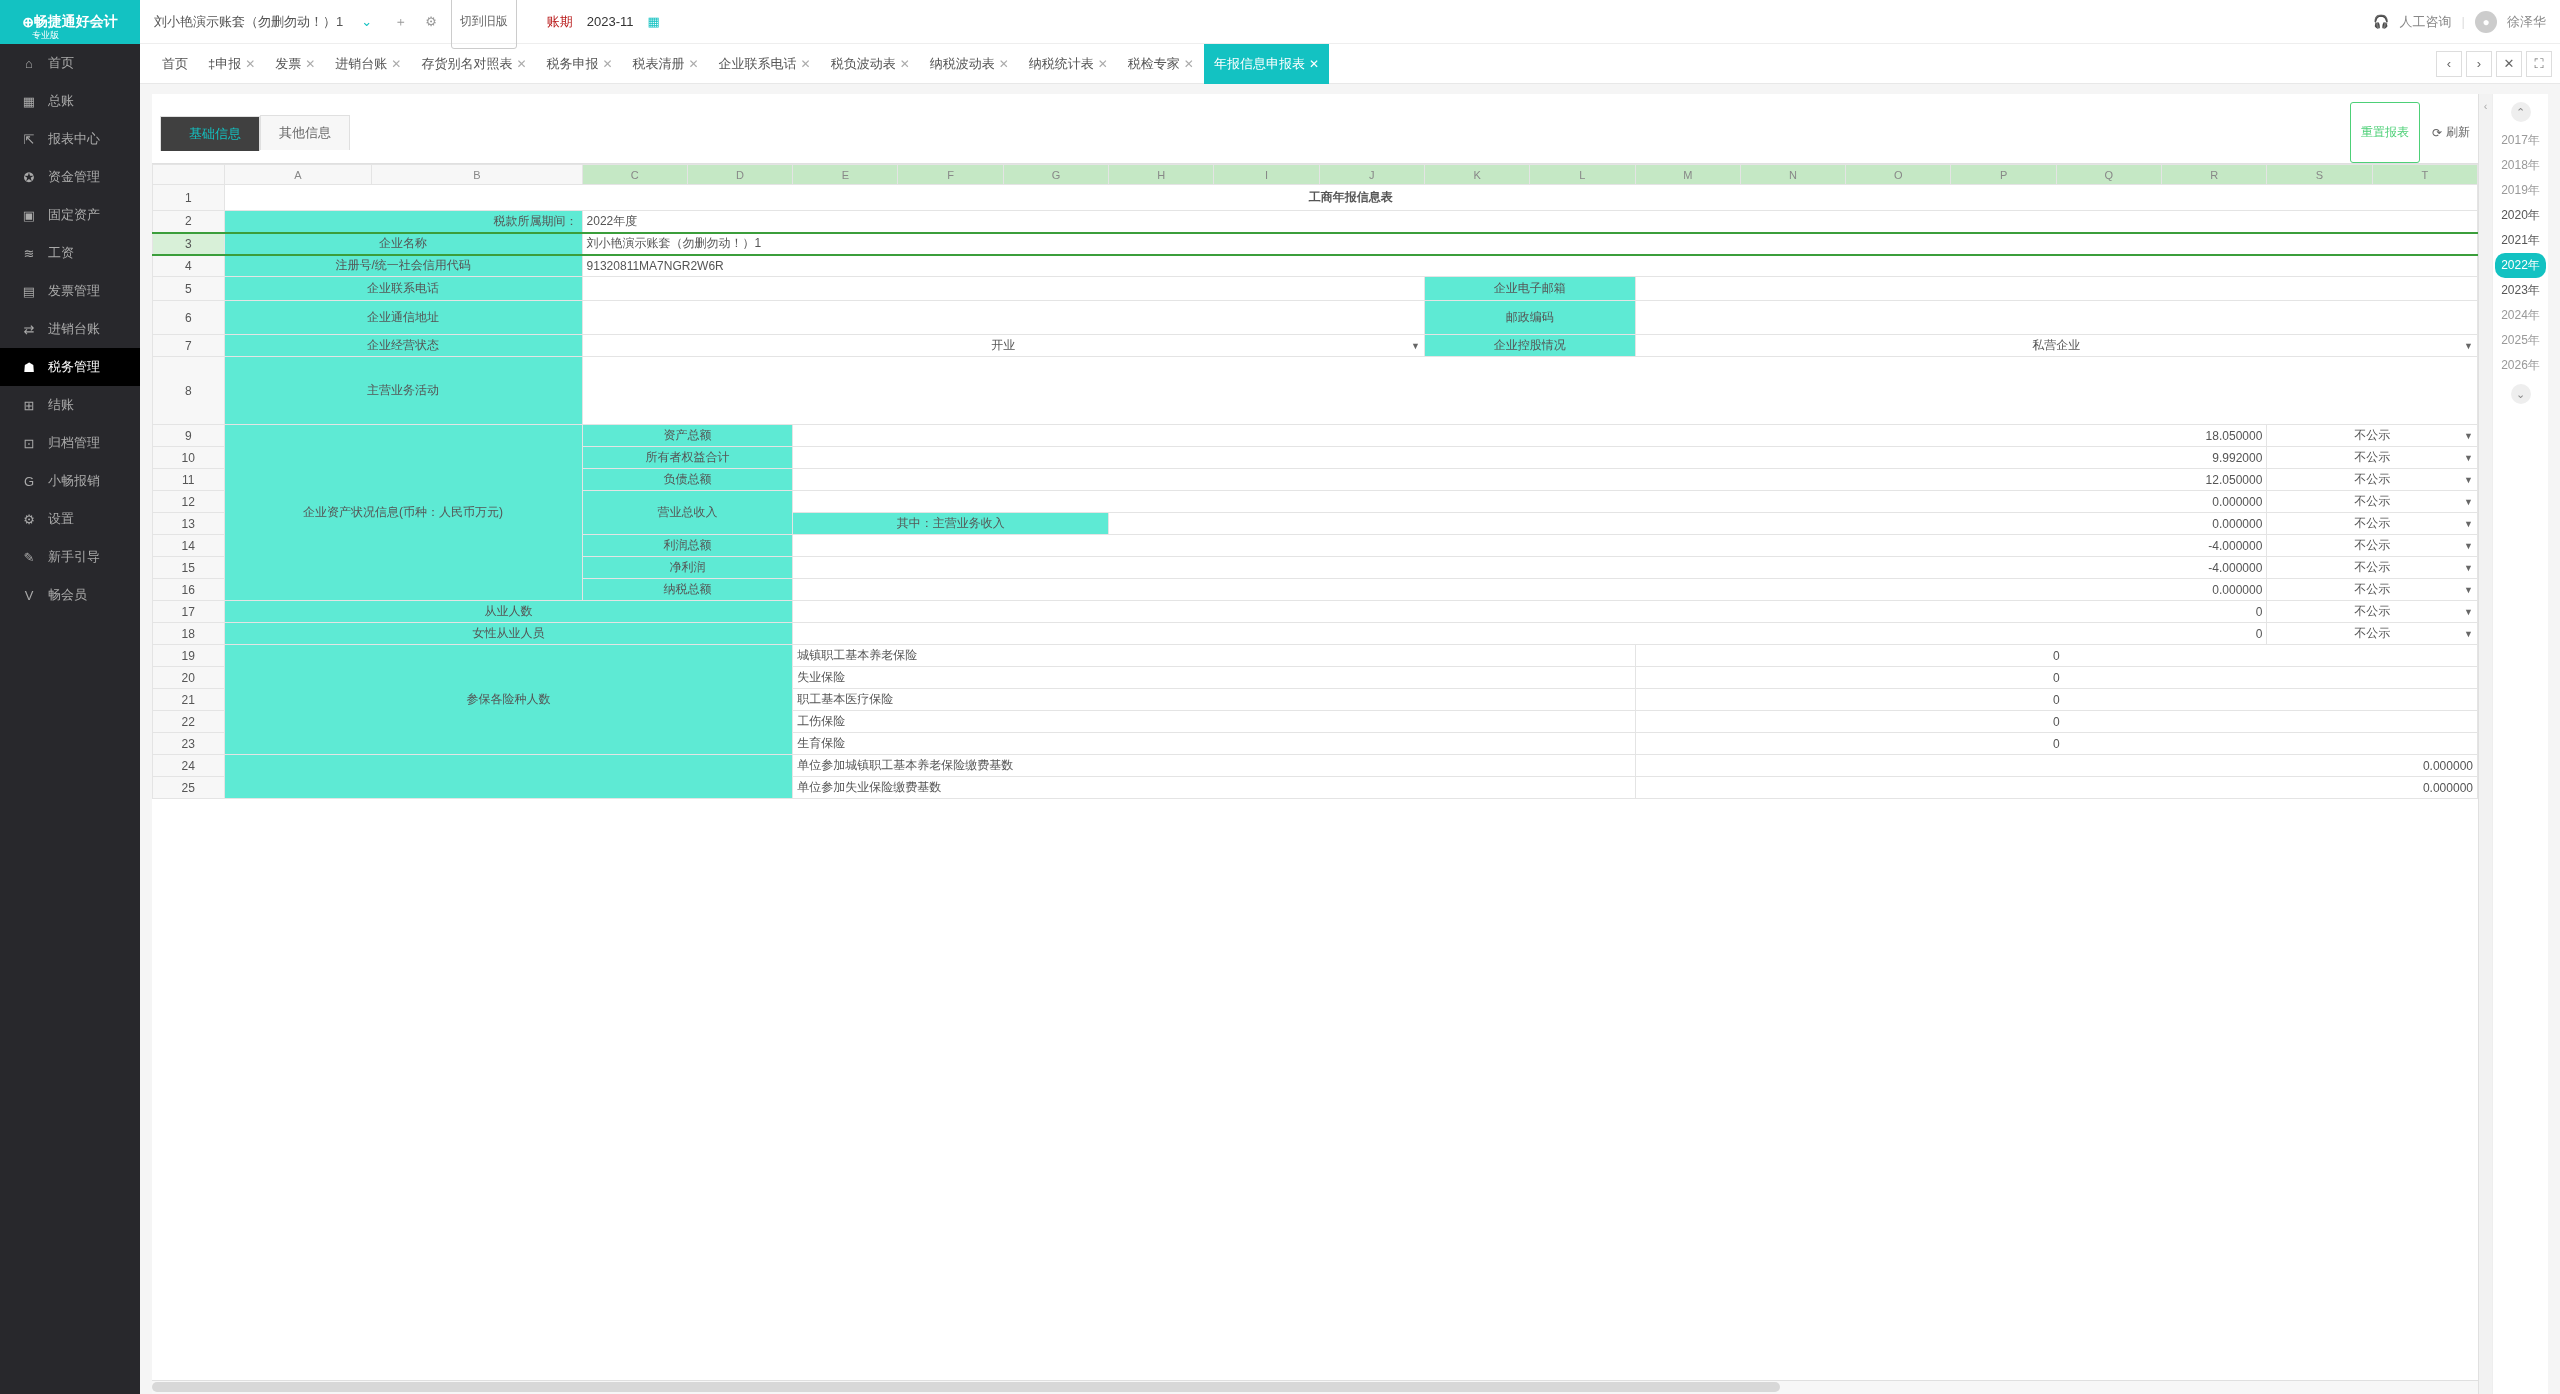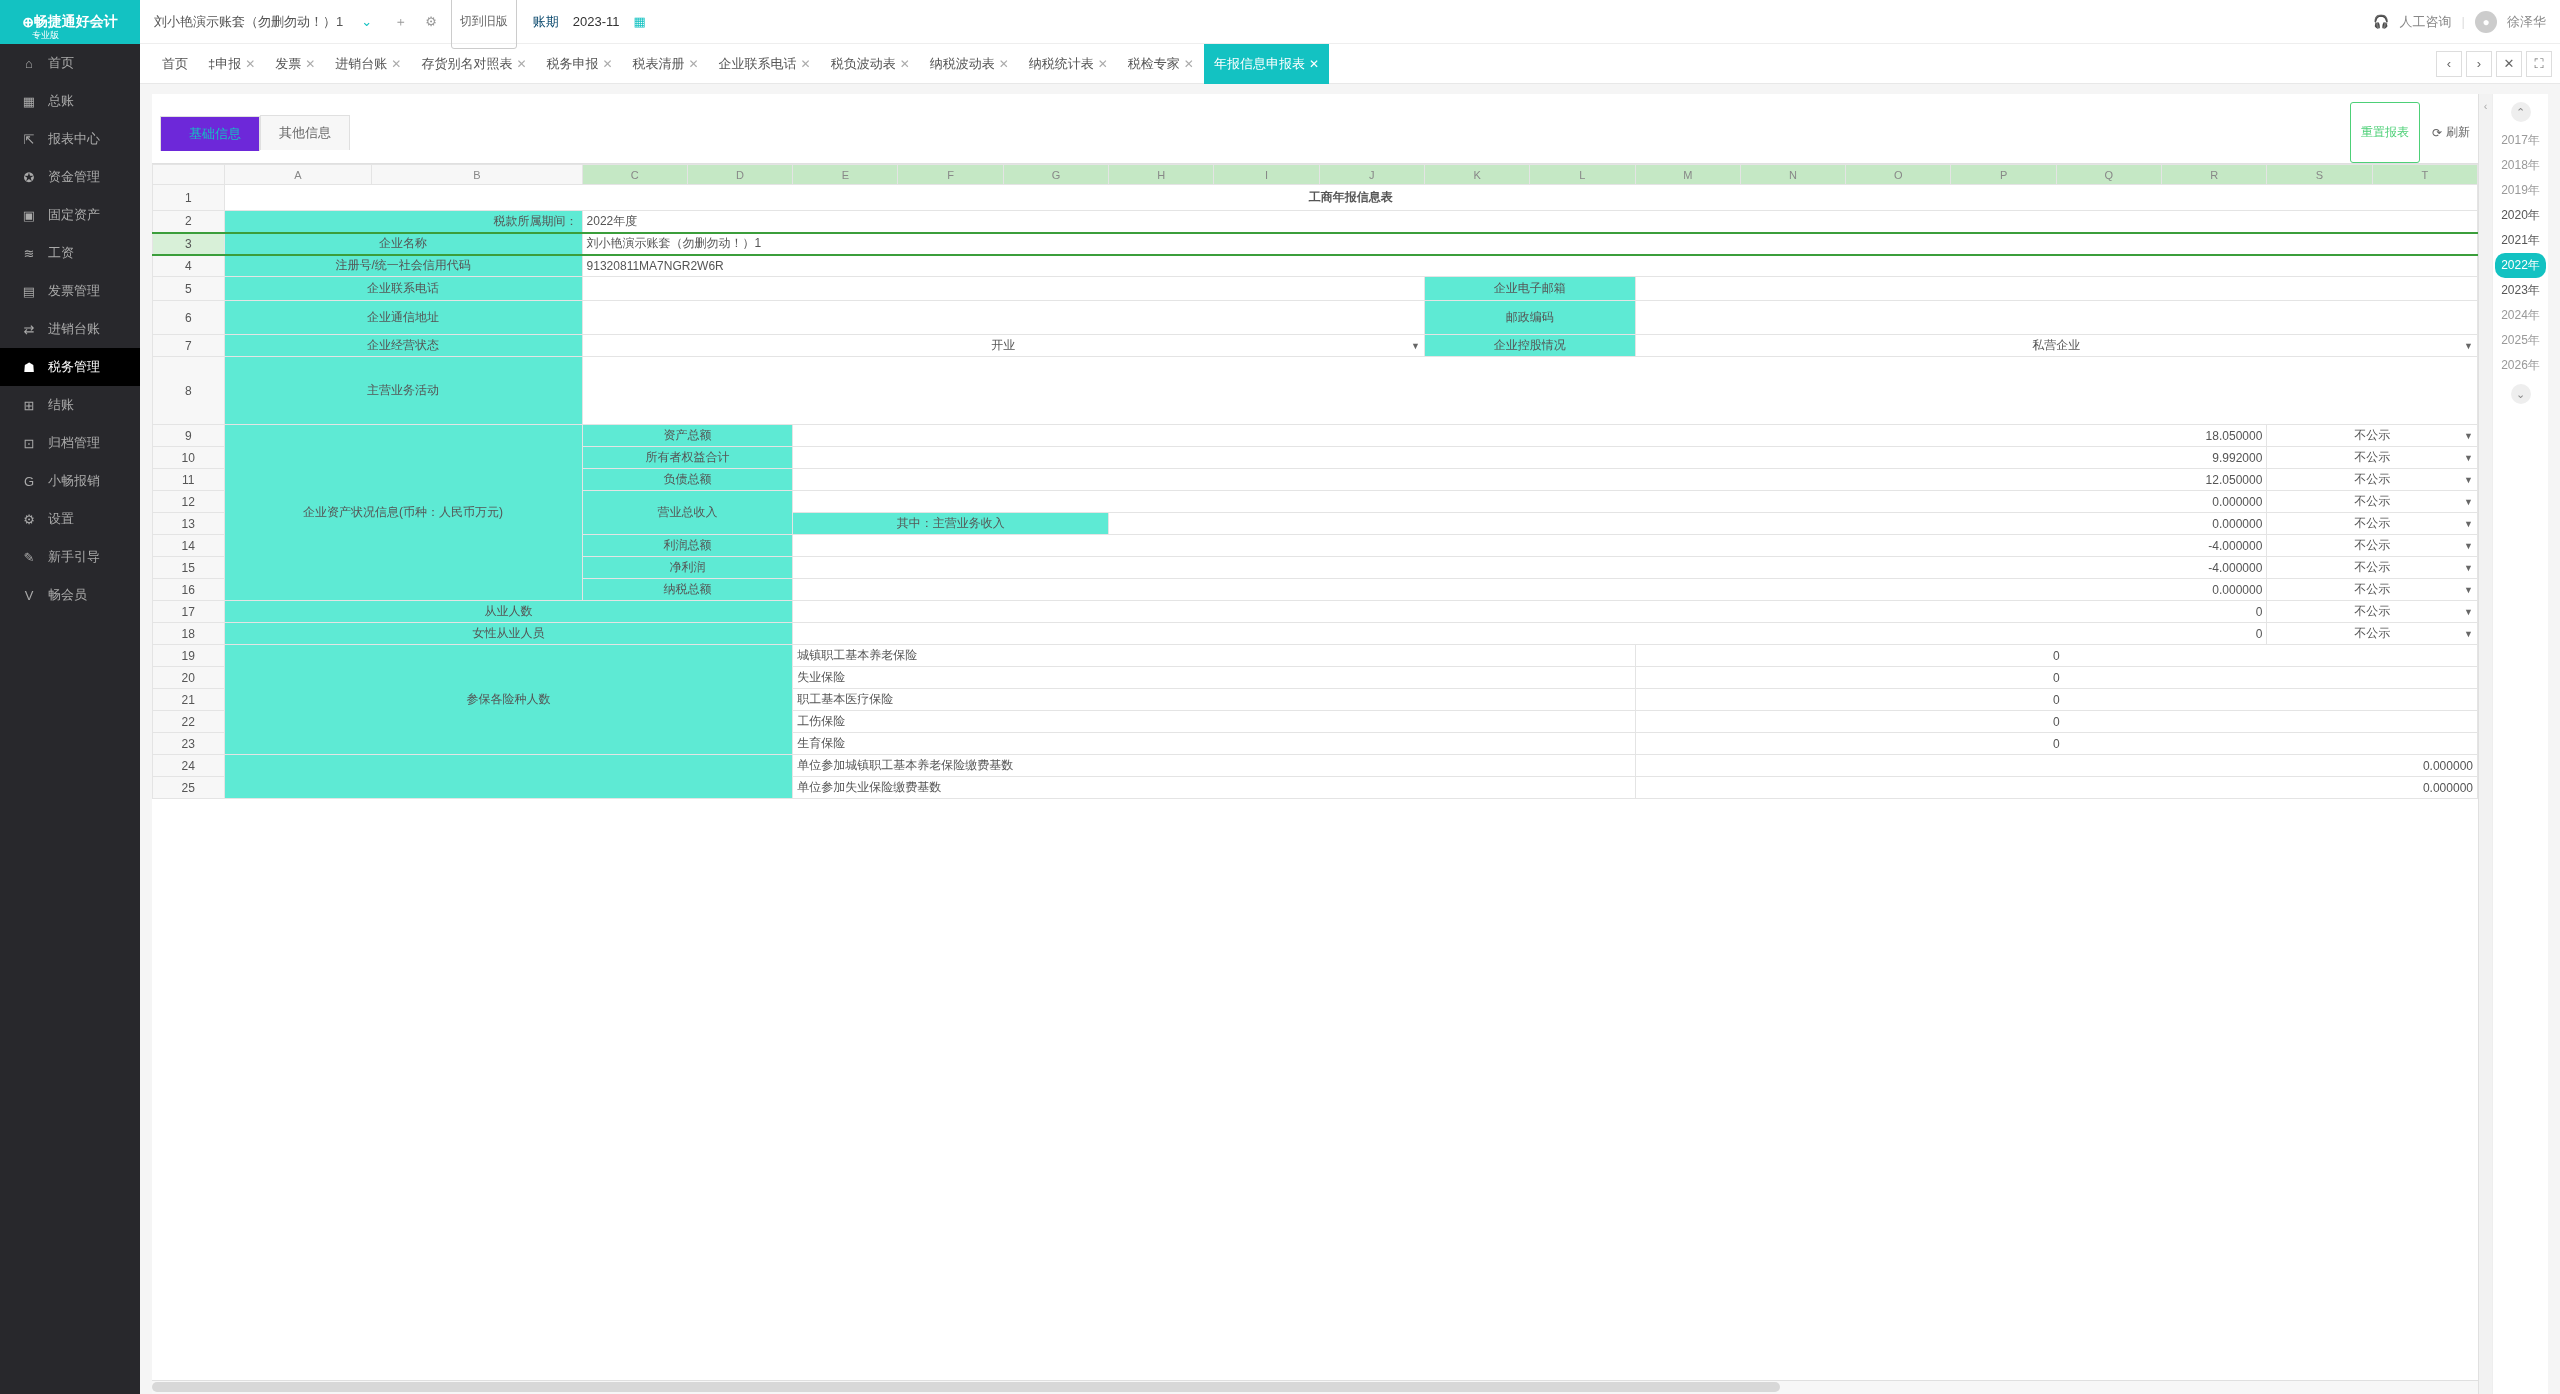--- a/index.html
+++ b/index.html
@@ -16,41 +16,41 @@
 
 
 .main { flex: 1; display: flex; flex-direction: column; min-width: 0; }
 
 
 .topbar { height: 44px; display: flex; align-items: center; padding: 0 14px; border-bottom: 1px solid #eee; gap: 10px; }
 .account-name { color: #555; font-size: 13px; min-width: 180px; }
 .chev-down { color: #13c2c2; padding: 0 8px; cursor: pointer; }
 .tb-icon { color: #999; cursor: pointer; padding: 4px; }
 .old-ver { border: 1px solid #ccc; border-radius: 3px; padding: 18px 8px; font-size: 12px; color: #666; cursor: pointer; }
-.period-label { color: #0c4a6e; margin-left: 6px; }
+.period-label { color: #b91c1c; margin-left: 20px; }
 .period-val { color: #333; margin-left: 4px; }
 .spacer { flex: 1; }
 .top-right { display: flex; align-items: center; gap: 10px; color: #888; }
 .avatar { width: 22px; height: 22px; border-radius: 50%; background: #ccc; display: inline-flex; align-items: center; justify-content: center; color: #fff; font-size: 12px; }
 
 
 .tabstrip { height: 40px; display: flex; align-items: center; padding-left: 12px; border-bottom: 1px solid #e8e8e8; position: relative; }
 .tab { padding: 0 10px; height: 40px; display: flex; align-items: center; cursor: pointer; color: #555; white-space: nowrap; font-size: 13px; }
 .tab .close { margin-left: 4px; color: #aaa; font-size: 12px; }
 .tab.active { background: #13c2c2; color: #fff; }
 .tab.active .close { color: #fff; }
 .tabstrip-right { margin-left: auto; display: flex; align-items: center; gap: 4px; padding-right: 8px; }
 .ts-btn { width: 26px; height: 26px; border: 1px solid #ddd; display: flex; align-items: center; justify-content: center; cursor: pointer; color: #666; font-size: 13px; background: #fff; }
 
 
 .content { flex: 1; background: #f5f5f5; padding: 10px 12px 0 12px; display: flex; min-height: 0; }
 .sheet-wrap { flex: 1; background: #fff; display: flex; flex-direction: column; min-width: 0; }
 .sheet-tabs { display: flex; align-items: center; padding: 8px 8px 0 8px; }
 .sheet-tab { padding: 8px 18px; border: 1px solid #e0e0e0; border-bottom: none; background: #f7f7f7; cursor: pointer; font-size: 13px; color: #666; }
-.sheet-tab.active { background: #6d28d9; color: #13c2c2; border-color: #e0e0e0; position: relative; top: 1px; padding-left: 28px; }
+.sheet-tab.active { background: #404040; color: #13c2c2; border-color: #e0e0e0; position: relative; top: 1px; padding-left: 28px; }
 .sheet-actions { margin-left: auto; display: flex; gap: 12px; align-items: center; }
 .btn-reset { border: 1px solid #4dd077; color: #4dd077; padding: 21px 10px; border-radius: 3px; cursor: pointer; background: #fff; font-size: 12px; }
 .btn-refresh { color: #666; cursor: pointer; display: flex; align-items: center; gap: 4px; font-size: 12px; }
 
 .grid-area { flex: 1; overflow: auto; border-top: 1px solid #e0e0e0; position: relative; }
 table.grid { border-collapse: collapse; width: 100%; }
 .grid th, .grid td { border: 1px solid #e4e4e4; height: 22px; font-size: 12px; color: #555; padding: 0 4px; }
 .grid thead th { background: #f7f7f7; font-weight: normal; text-align: center; height: 20px; font-size: 11px; color: #888; }
 .grid thead th.green { background: #c5e8c5; }
 .rownum { background: #f7f7f7; text-align: center; width: 34px; color: #888; }

